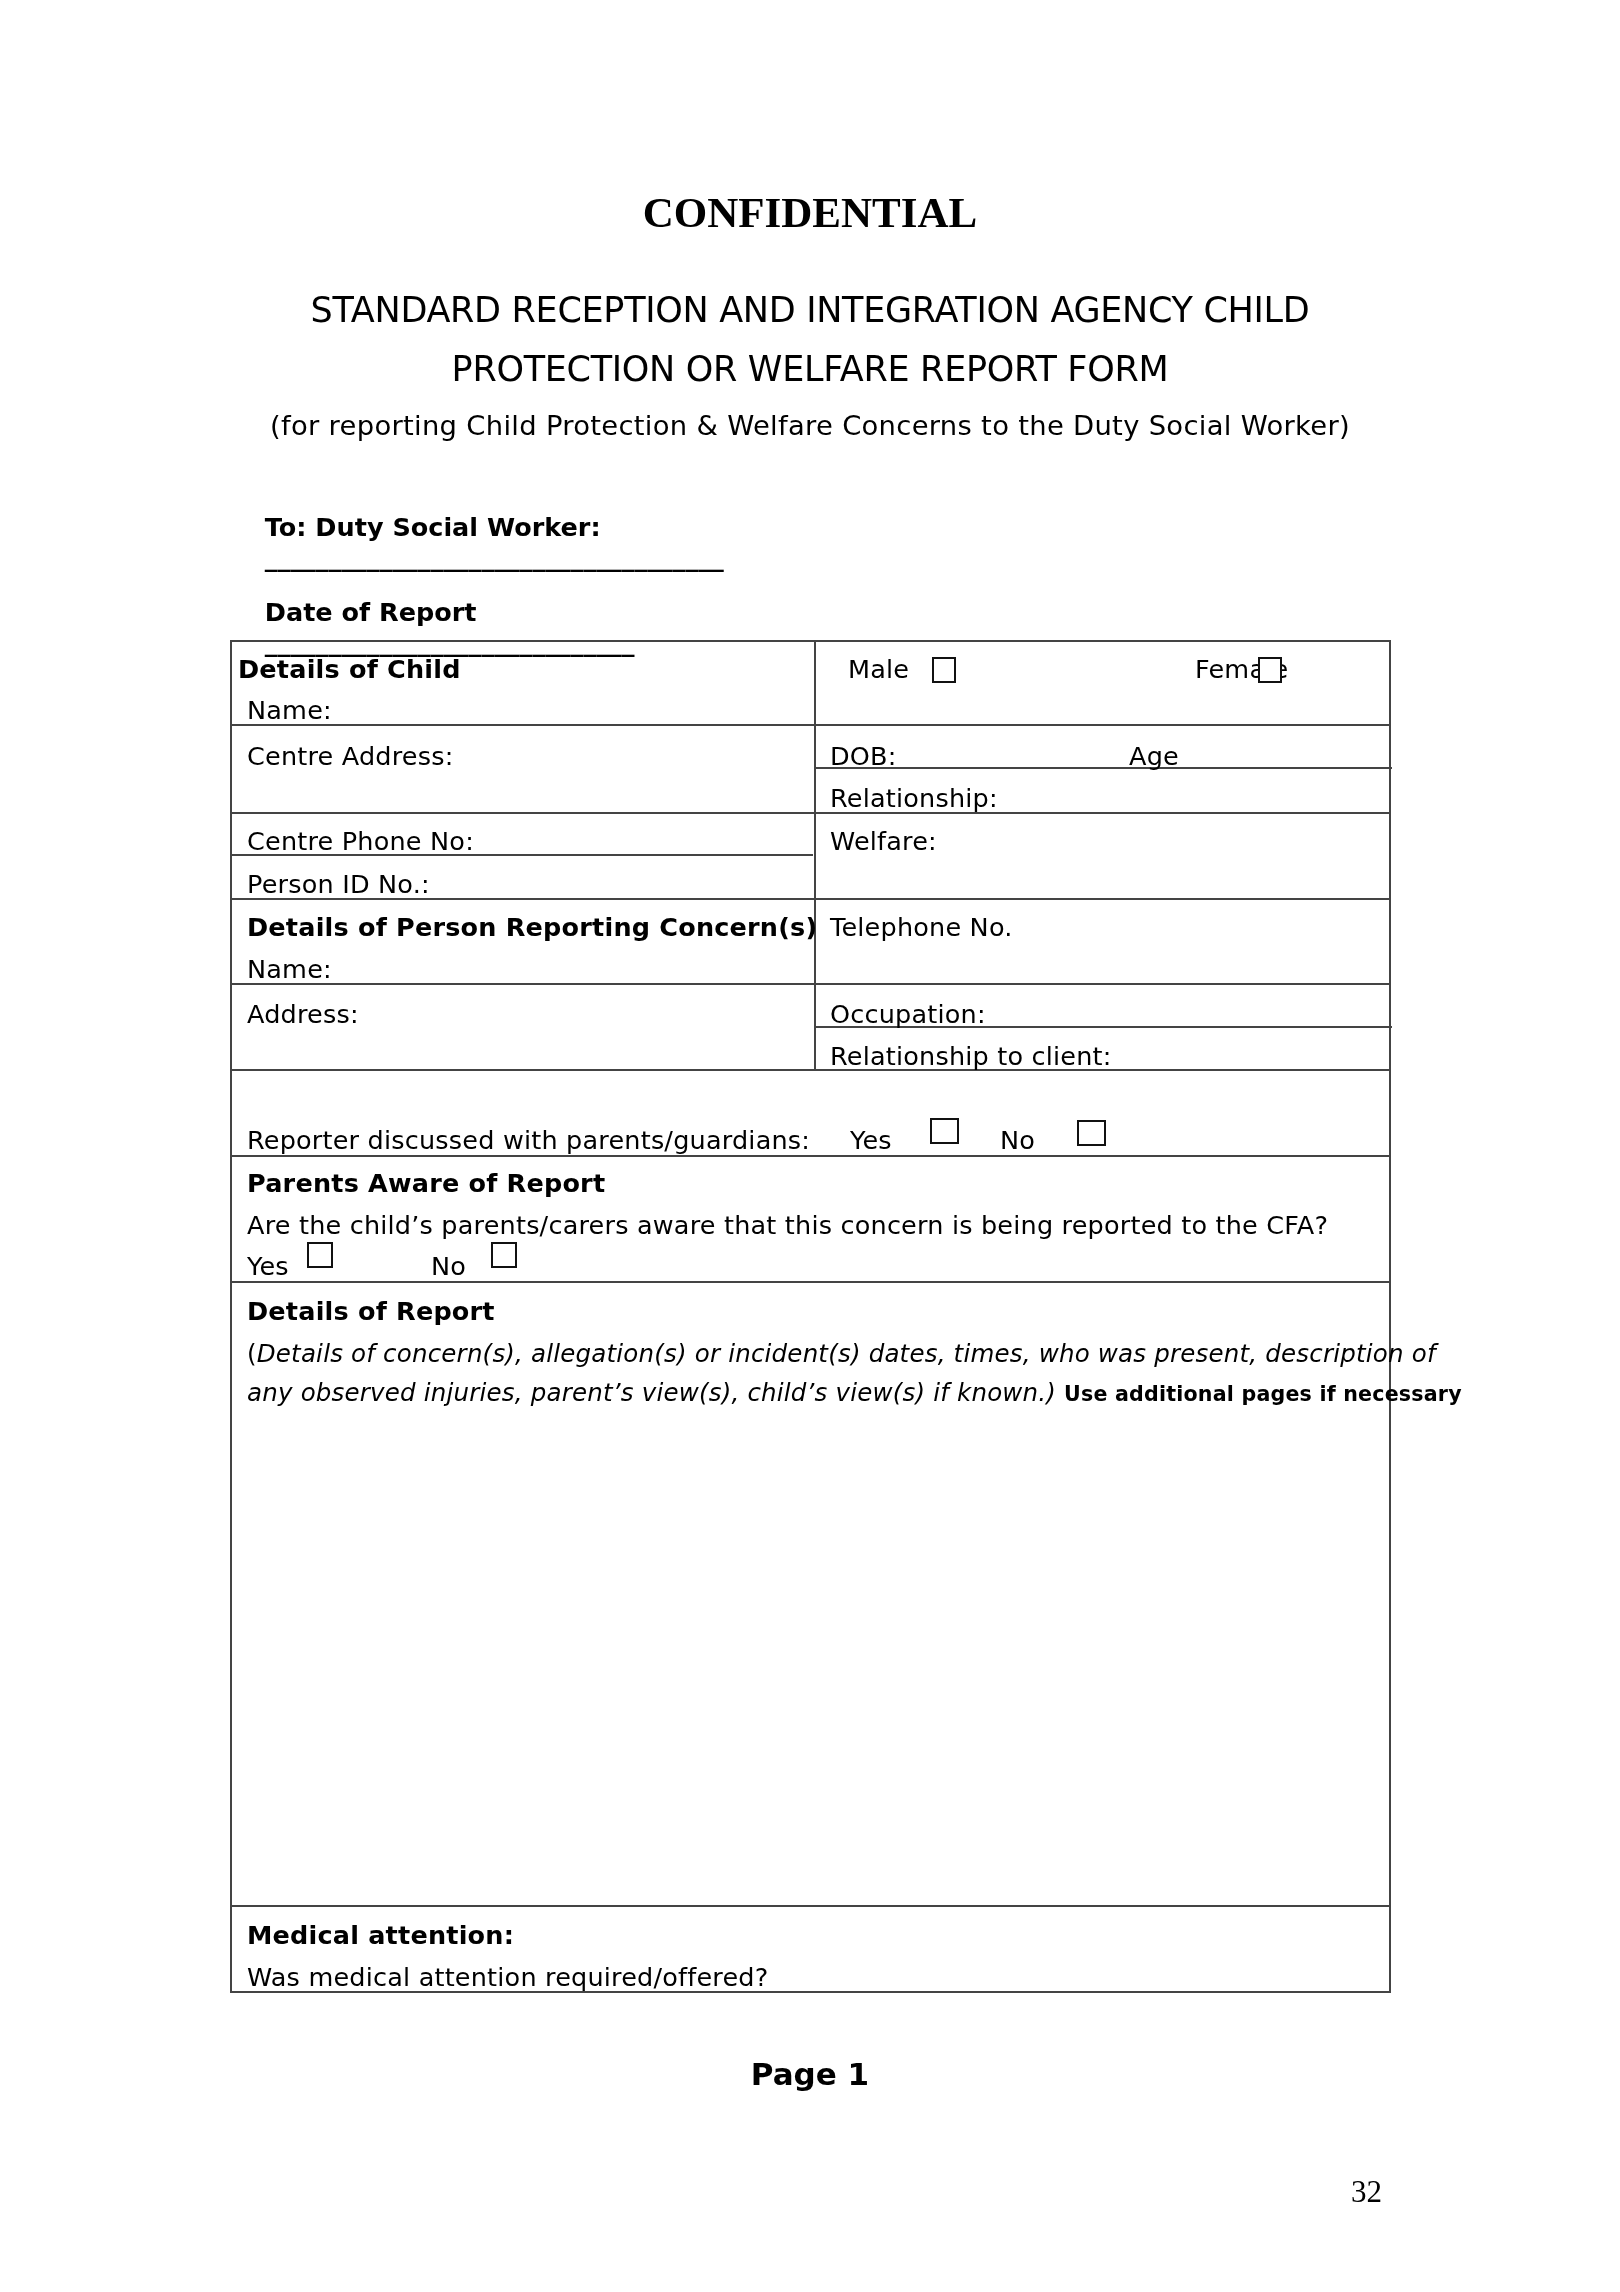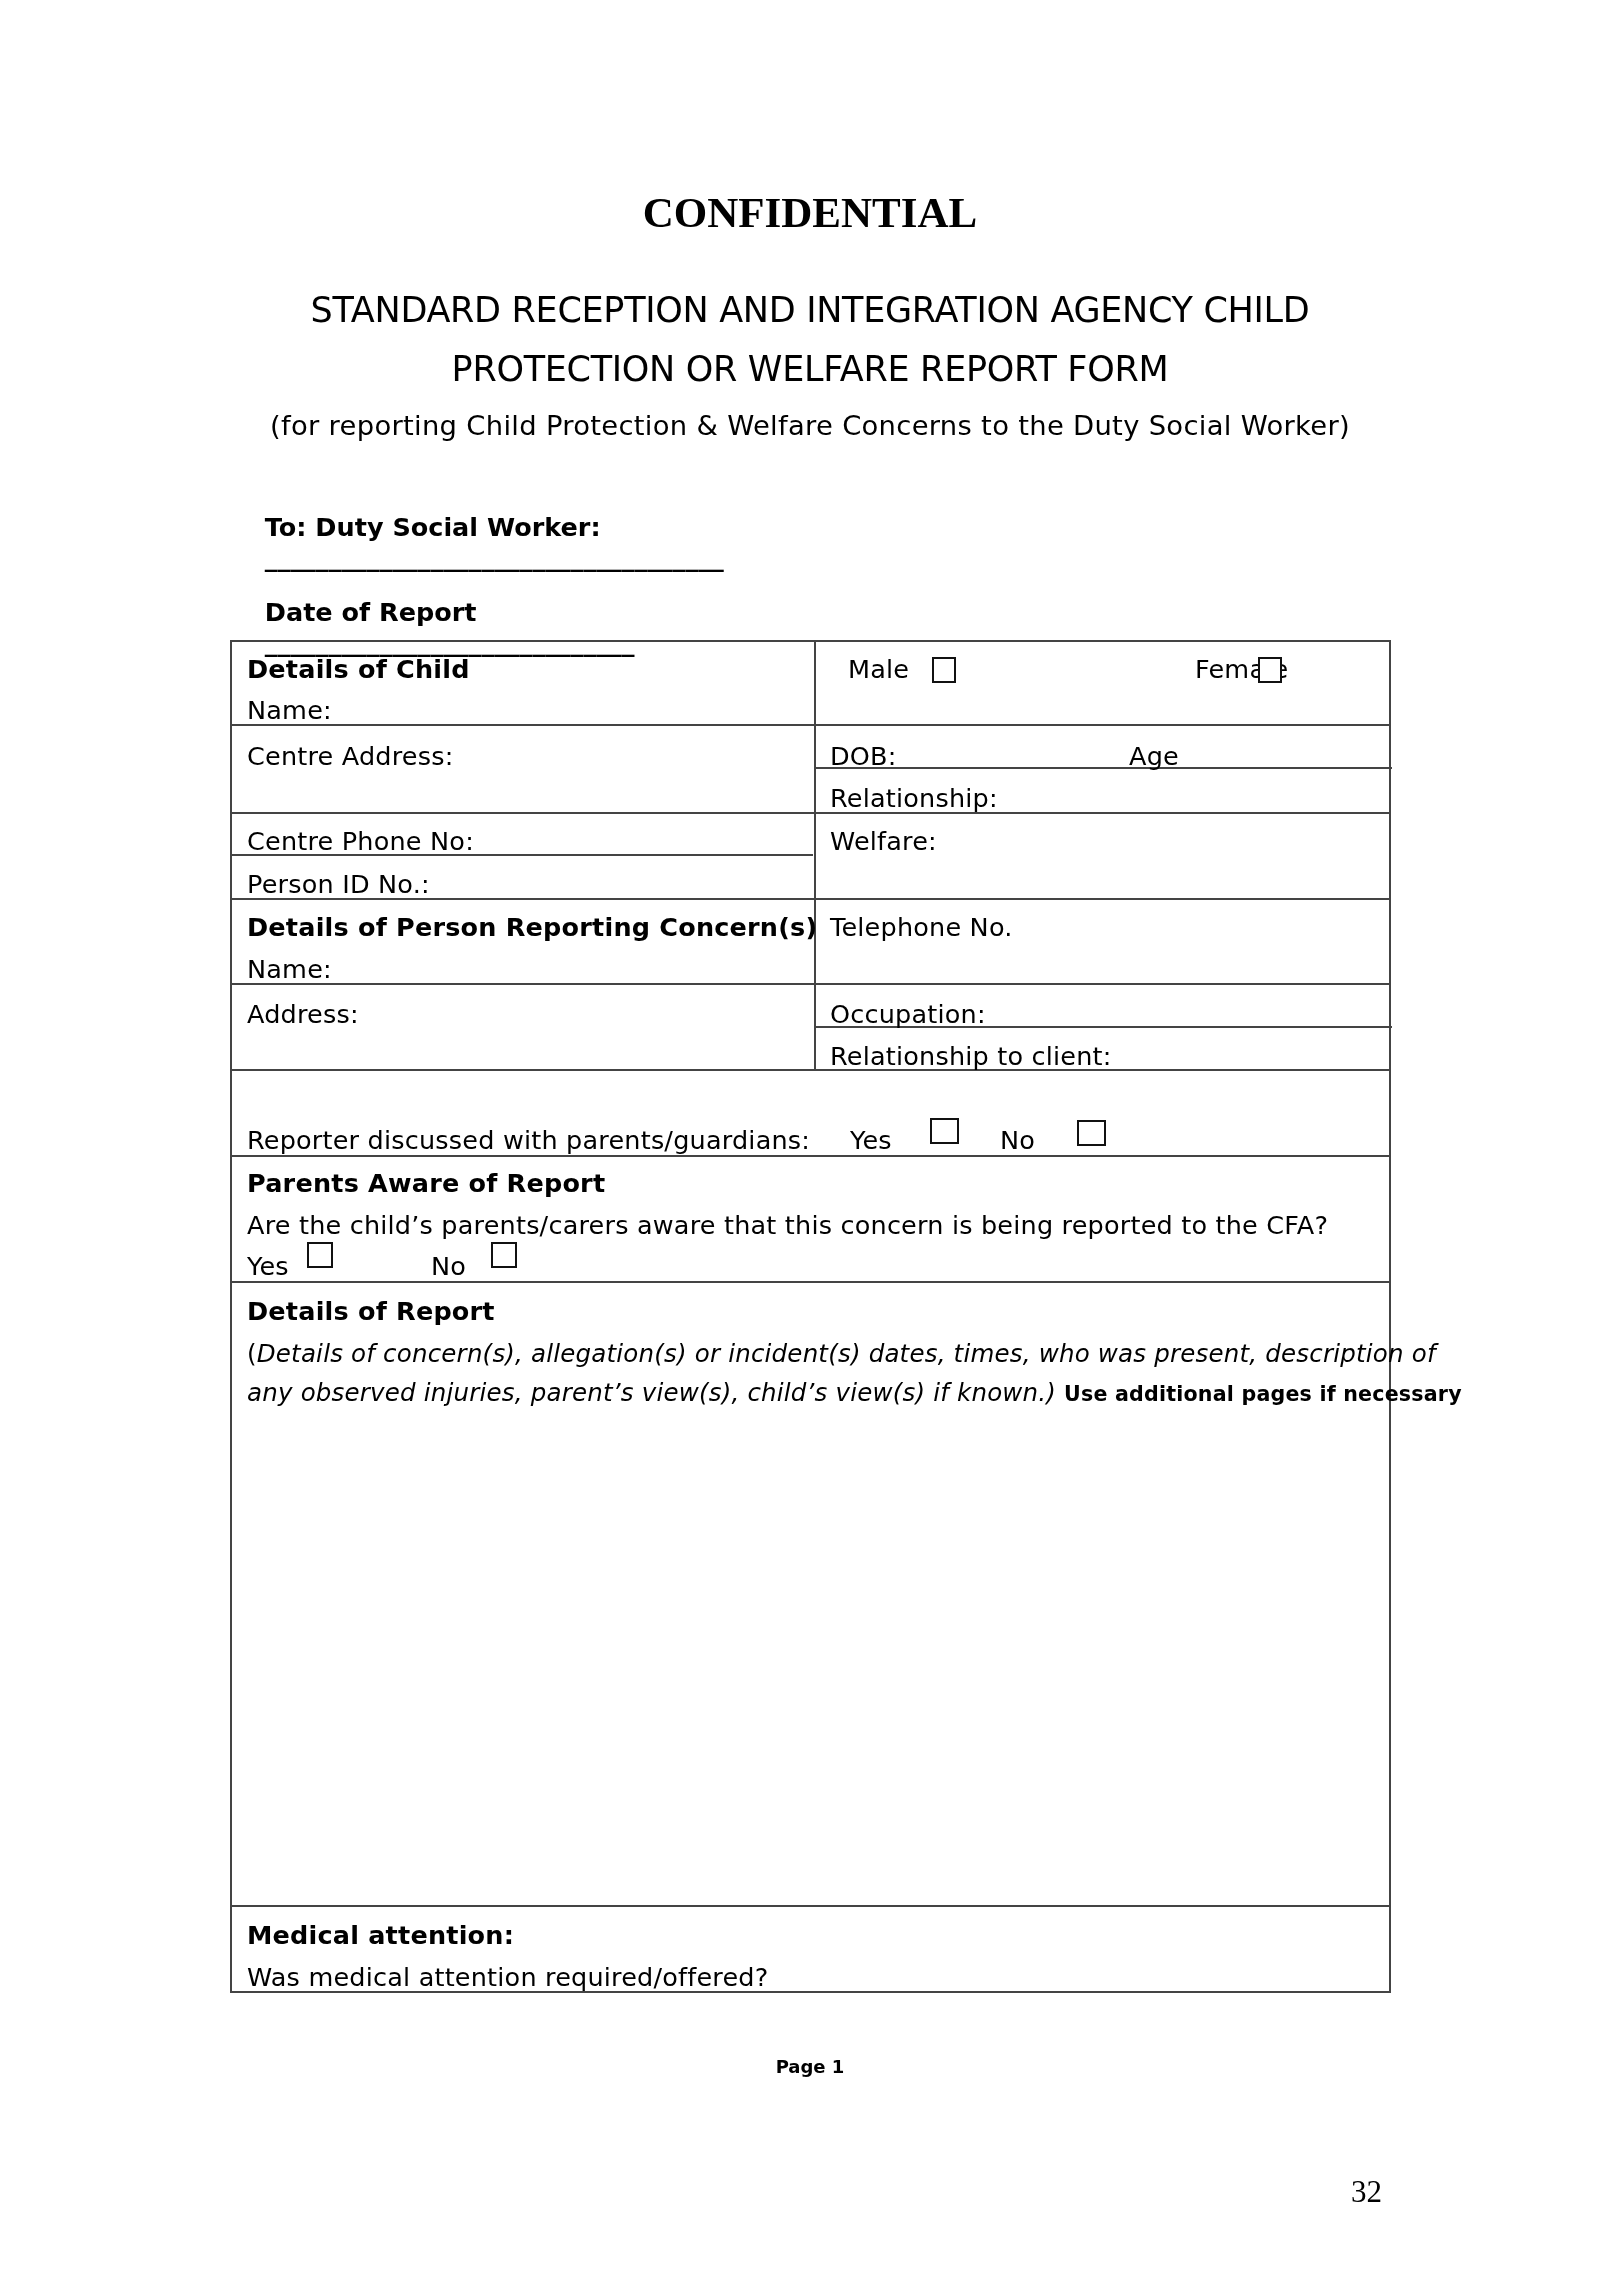--- a/index.html
+++ b/index.html
@@ -16,21 +16,21 @@
 
   .frame { border:2px solid #444; box-sizing:border-box; }
   .hline { position:absolute; height:0; border-top:2px solid #444; }
   .vline { position:absolute; width:0; border-left:2px solid #444; }
 
   .cell-text { position:absolute; font-size:25.5px; white-space:nowrap; letter-spacing:0.2px; }
   .bold { font-weight:bold; }
   .ital { font-style:italic;text-align:right; }
   .cb { position:absolute; width:23.5px; height:25.5px; border:2px solid #111; box-sizing:border-box; background:#fff; }
 
-  .page-num { left:0; width:1620px; top:2056px; text-align:center; font-size:18px; font-weight:bold; }
+  .page-num { left:0; width:1620px; top:2056px; text-align:center; font-size:31px; font-weight:bold; }
   .folio { left:1351px; top:2174px; font-family:"Liberation Serif", serif; font-size:31px; }
 </style>
 </head>
 <body>
 
 <div class="abs confidential">CONFIDENTIAL</div>
 <div class="abs title title1">STANDARD RECEPTION AND INTEGRATION AGENCY CHILD</div>
 <div class="abs title title2">PROTECTION OR WELFARE REPORT FORM</div>
 <div class="abs subtitle">(for reporting Child Protection &amp; Welfare Concerns to the Duty Social Worker)</div>
 
@@ -53,21 +53,21 @@
 <div class="hline" style="left:230px; width:1161px; top:1155px;"></div>
 <div class="hline" style="left:230px; width:1161px; top:1281px;"></div>
 <div class="hline" style="left:230px; width:1161px; top:1905px;"></div>
 
 <div class="hline" style="left:814px; width:578px; top:767px;"></div>
 <div class="hline" style="left:230px; width:583px; top:854px;"></div>
 <div class="hline" style="left:814px; width:578px; top:1026px;"></div>
 
 <div class="vline" style="left:814px; top:640px; height:429px;"></div>
 
-<div class="cell-text bold" style="left:247px; top:654px;">Details of Child</div>
+<div class="cell-text bold" style="left:238px; top:654px;">Details of Child</div>
 <div class="cell-text" style="left:247px; top:695px;">Name:</div>
 <div class="cell-text" style="left:830px; top:654px;margin-left:18px;">Male</div>
 <div class="cb" style="left:932px; top:657px;"></div>
 <div class="cell-text" style="left:1152px; top:654px;margin-left:43px;">Female</div>
 <div class="cb" style="left:1258px; top:657px;"></div>
 
 <div class="cell-text" style="left:247px; top:741px;">Centre Address:</div>
 <div class="cell-text" style="left:830px; top:741px;">DOB:</div>
 <div class="cell-text" style="left:1129px; top:741px;">Age</div>
 <div class="cell-text" style="left:830px; top:783px;">Relationship:</div>

